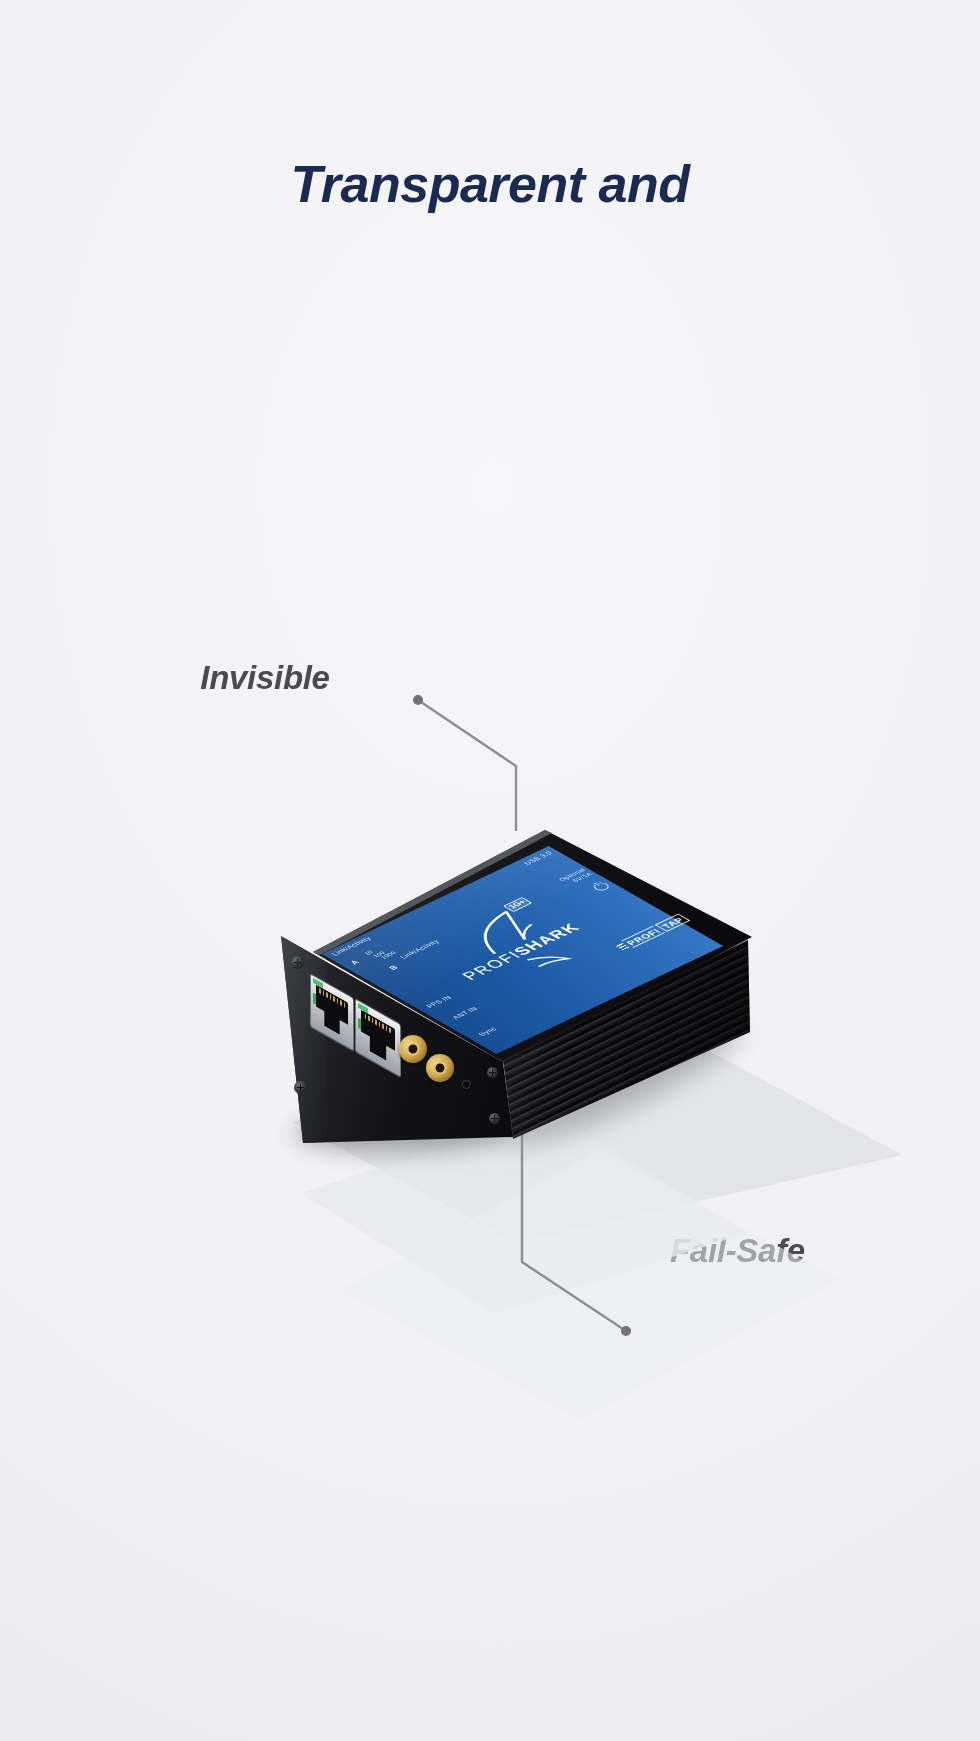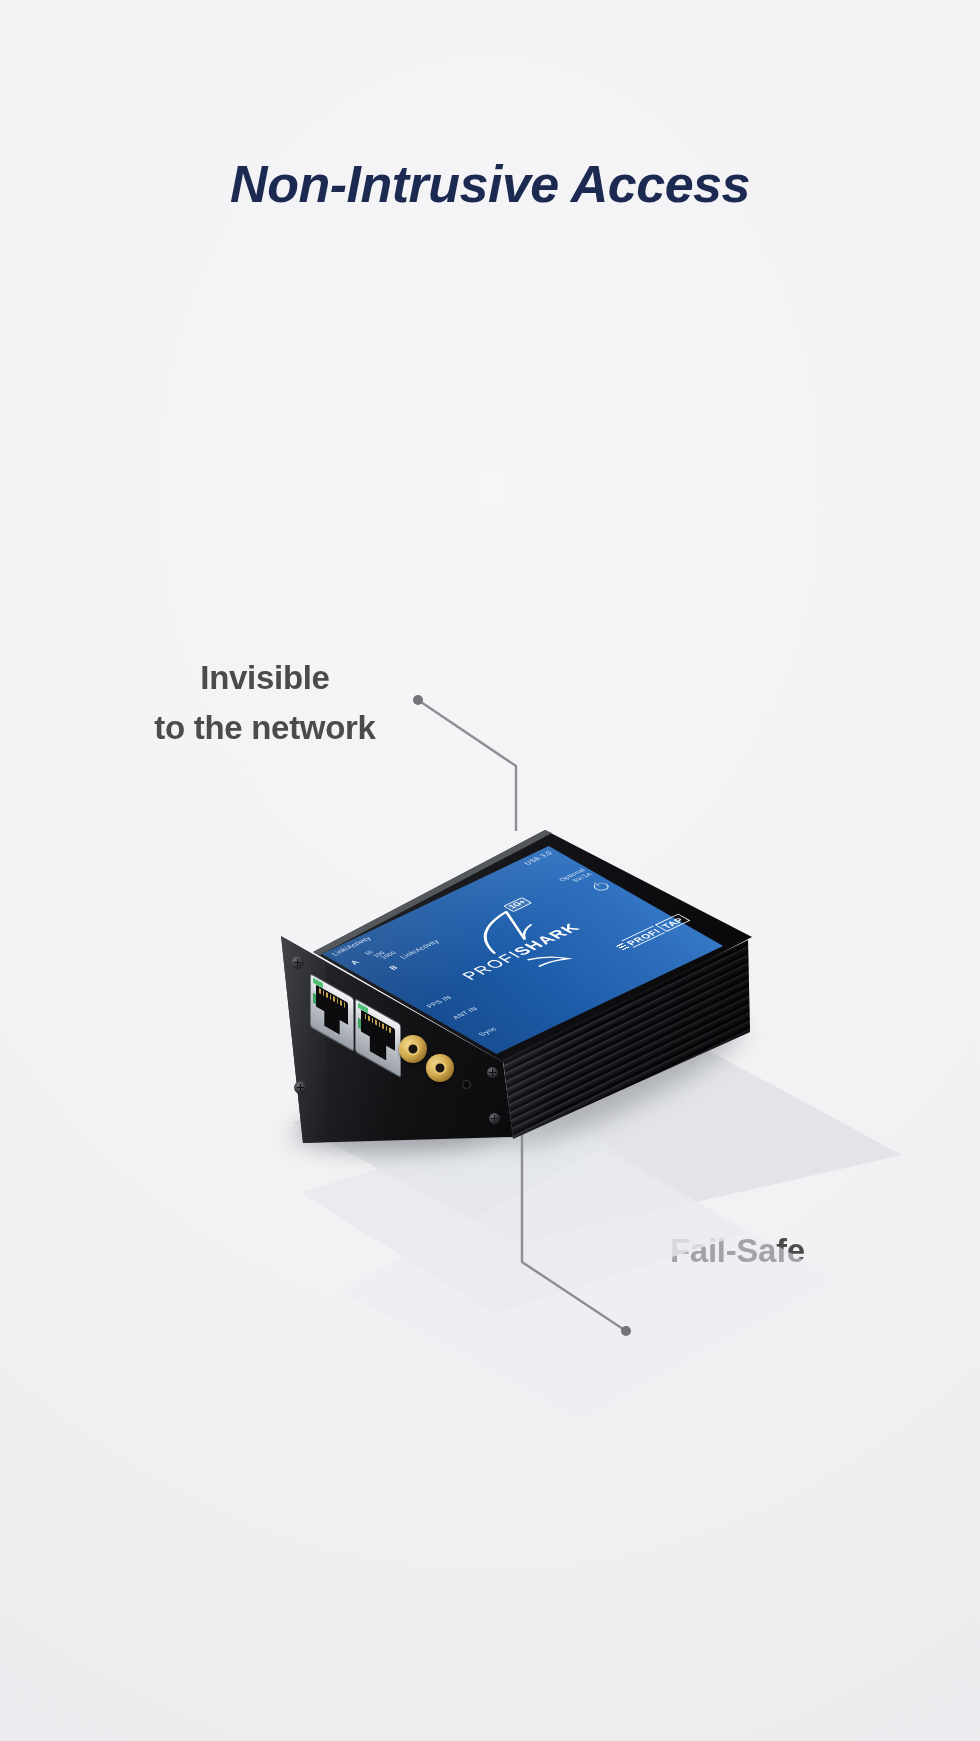--- a/index.html
+++ b/index.html
@@ -10,21 +10,21 @@
   }
   .abs{position:absolute;}
 
   
   .title{
     position:absolute; left:0; top:116px; width:100%;
     text-align:center; font-style:italic; font-weight:700;
     font-size:52px; line-height:66px; letter-spacing:-0.5px; color:#1c2a52;
   }
   .callout-text{
-    position:absolute; font-weight:700;
+    position:absolute; font-style:italic; font-weight:700;
     font-size:33px; color:#4b4b4d; letter-spacing:-0.3px;
   }
   .callout-invisible{ left:108px; top:653px; width:314px; text-align:center; line-height:50px;}
   .callout-failsafe{ left:670px; top:1232px; }
 
   
   svg.leader{position:absolute; left:0; top:0; z-index:3; pointer-events:none;}
 
   
   .plane{position:absolute; z-index:1;}
@@ -134,21 +134,21 @@
   .screw-l2{ left:294px; top:1081px; width:13px; height:13px;}
   .screw-r1{ left:487px; top:1067px; width:11px; height:11px;}
   .screw-r2{ left:489px; top:1113px; width:11px; height:11px;}
   .led-hole{ position:absolute; left:462px; top:1080px; width:7px; height:7px; border-radius:50%;
     background:#0a0a0a; border:1px solid #3c3c41;}
 </style>
 </head>
 <body>
 
 <h1 class="title">
-  <span style="display:block">Non-Intrusive Access</span>
+  <span style="display:block">Transparent and</span>
 </h1>
 
 <div class="plane plane1 abs"></div>
 <div class="plane plane2 abs"></div>
 <div class="plane plane3 abs"></div>
 <div class="cshadow cshadow1"></div>
 <div class="cshadow cshadow2"></div>
 
 <svg class="leader" width="980" height="1741" viewBox="0 0 980 1741">
   <polyline points="418,700 516,766 516,831" fill="none" stroke="#8d8e92" stroke-width="2.4" stroke-linejoin="round"></polyline>
@@ -230,15 +230,14 @@
 
   <span class="screw screw-l1"></span>
   <span class="screw screw-l2"></span>
   <span class="screw screw-r1"></span>
   <span class="screw screw-r2"></span>
   <span class="led-hole"></span>
 </div>
 
 <div class="callout-text callout-invisible">
   <span style="display:block">Invisible</span>
-  <span style="display:block">to the network</span>
 </div>
 <div class="callout-text callout-failsafe">Fail-Safe</div>
 
 </body></html>

